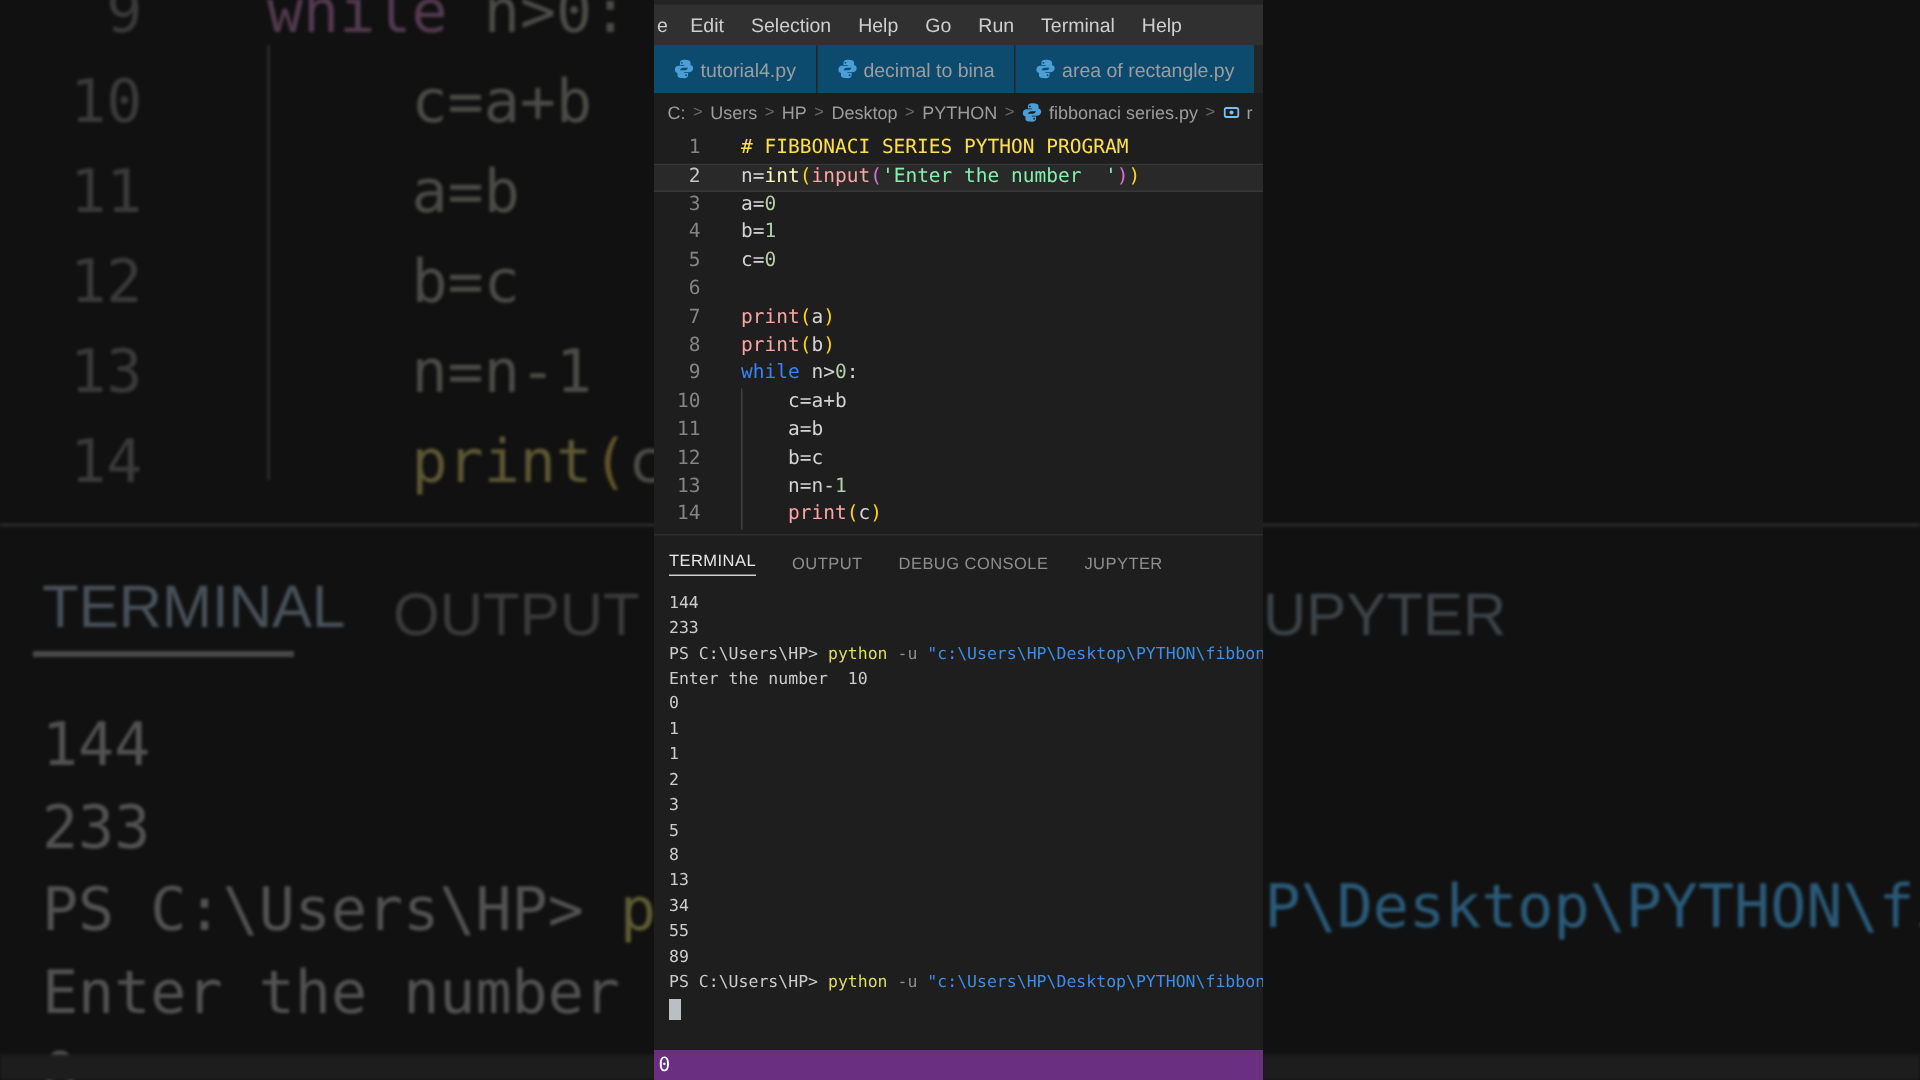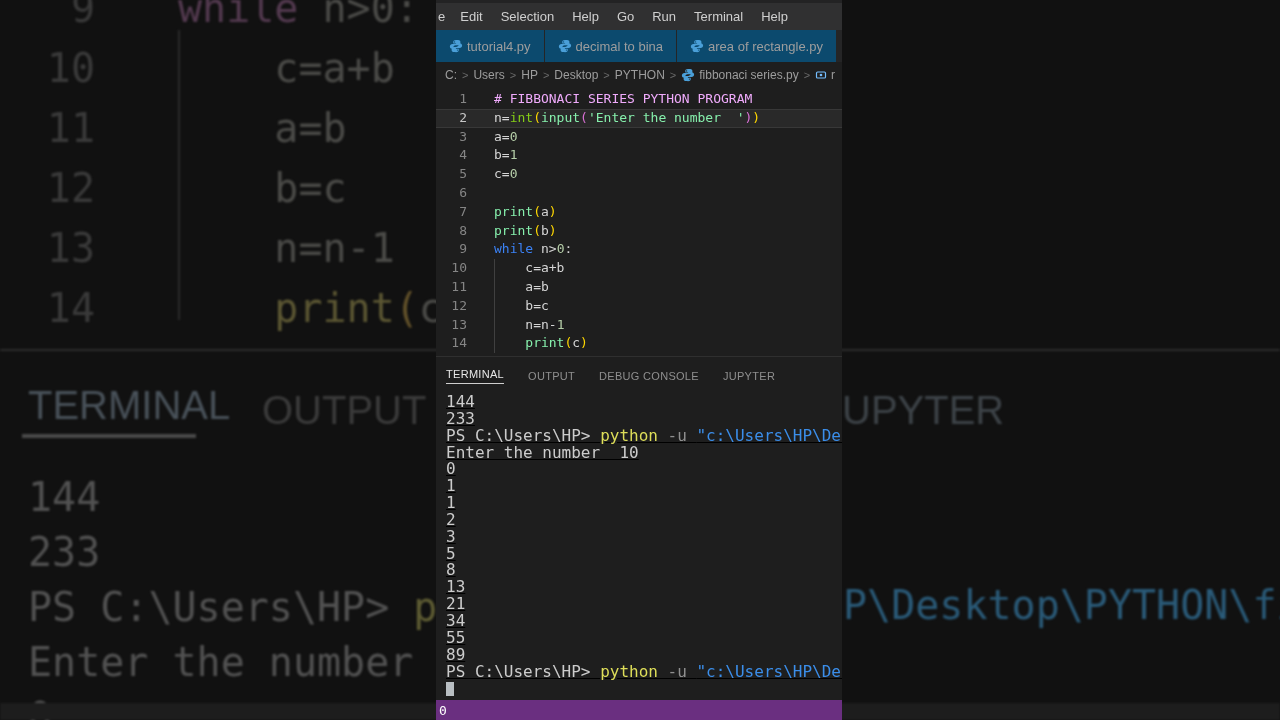--- a/index.html
+++ b/index.html
@@ -35,30 +35,30 @@
   
   #editor{position:relative;height:268px;padding-top:2px;box-sizing:border-box;
           font-family:"DejaVu Sans Mono",monospace;font-size:13px;overflow:hidden;}
   .code-line{display:flex;height:18.8px;line-height:18.8px;white-space:pre;}
   .code-line .ln{width:31px;text-align:right;color:#858585;flex:none;}
   .code-line .src{margin-left:27px;white-space:pre;}
   .code-line.active{background:rgba(255,255,255,0.05);
       box-shadow:inset 0 1px 0 rgba(255,255,255,0.07), inset 0 -1px 0 rgba(255,255,255,0.07);}
   .code-line.active .ln{color:#c6c6c6;}
   #indent-guide{position:absolute;left:58px;top:171px;width:1px;height:94px;background:#404040;}
-  .tok-comment{color:#f0abfc}.tok-plain{color:#d4d4d4}.tok-type{color:#84cc16}
-  .tok-func{color:#86efac}.tok-b1{color:#ffd700}.tok-b2{color:#da70d6}
+  .tok-comment{color:#fde047}.tok-plain{color:#d4d4d4}.tok-type{color:#fef9c3}
+  .tok-func{color:#fca5a5}.tok-b1{color:#ffd700}.tok-b2{color:#da70d6}
   .tok-string{color:#86efac}.tok-keyword{color:#3b82f6}.tok-number{color:#b5cea8}
   
   #panel{border-top:1px solid #2f2f2f;}
   #panel-tabs{height:37px;display:flex;align-items:center;gap:24px;padding-left:10px;
               font-size:11px;letter-spacing:.3px;color:#8f8f8f;}
   .panel-tab{cursor:default;padding-bottom:0;}
   .panel-tab.active{color:#e7e7e7;border-bottom:1px solid #cfcfcf;padding-bottom:3px;}
-  #terminal{padding-left:10px;font-family:"DejaVu Sans Mono",monospace;font-size:16px;text-decoration:underline;}
+  #terminal{padding-left:10px;font-family:"DejaVu Sans Mono",monospace;font-size:11px;}
   .trow{height:16.85px;line-height:16.85px;white-space:pre;overflow:hidden;}
   .t-plain{color:#cccccc}.t-cmd{color:#dede59}.t-flag{color:#8f8f8f}.t-path{color:#3b8eea}
   .cursor{display:inline-block;width:8px;height:14px;background:#b9bfc3;transform:translateY(2px);}
   #status-bar{position:absolute;left:0;bottom:0;width:100%;height:20px;background:#6a2f80;
               display:flex;align-items:center;color:#ffffff;font-size:13px;
               font-family:"DejaVu Sans Mono",monospace;padding-left:3px;box-sizing:border-box;}
 </style>
 </head>
 <body>
 
@@ -188,21 +188,20 @@
           <div class="trow"><span class="t-plain">PS C:\Users\HP&gt; </span><span class="t-cmd">python</span><span class="t-flag"> -u </span><span class="t-path">"c:\Users\HP\Desktop\PYTHON\fibbonaci series.py"</span></div>
           <div class="trow"><span class="t-plain">Enter the number  10</span></div>
           <div class="trow"><span class="t-plain">0</span></div>
           <div class="trow"><span class="t-plain">1</span></div>
           <div class="trow"><span class="t-plain">1</span></div>
           <div class="trow"><span class="t-plain">2</span></div>
           <div class="trow"><span class="t-plain">3</span></div>
           <div class="trow"><span class="t-plain">5</span></div>
           <div class="trow"><span class="t-plain">8</span></div>
           <div class="trow"><span class="t-plain">13</span></div>
-          <div class="trow"><span class="t-plain">21</span></div>
           <div class="trow"><span class="t-plain">34</span></div>
           <div class="trow"><span class="t-plain">55</span></div>
           <div class="trow"><span class="t-plain">89</span></div>
           <div class="trow"><span class="t-plain">PS C:\Users\HP&gt; </span><span class="t-cmd">python</span><span class="t-flag"> -u </span><span class="t-path">"c:\Users\HP\Desktop\PYTHON\fibbonaci series.py"</span></div>
           <div class="trow"><span class="cursor"></span></div>
         </div>
     </div>
 
     <div id="status-bar">
       <span>0</span>

